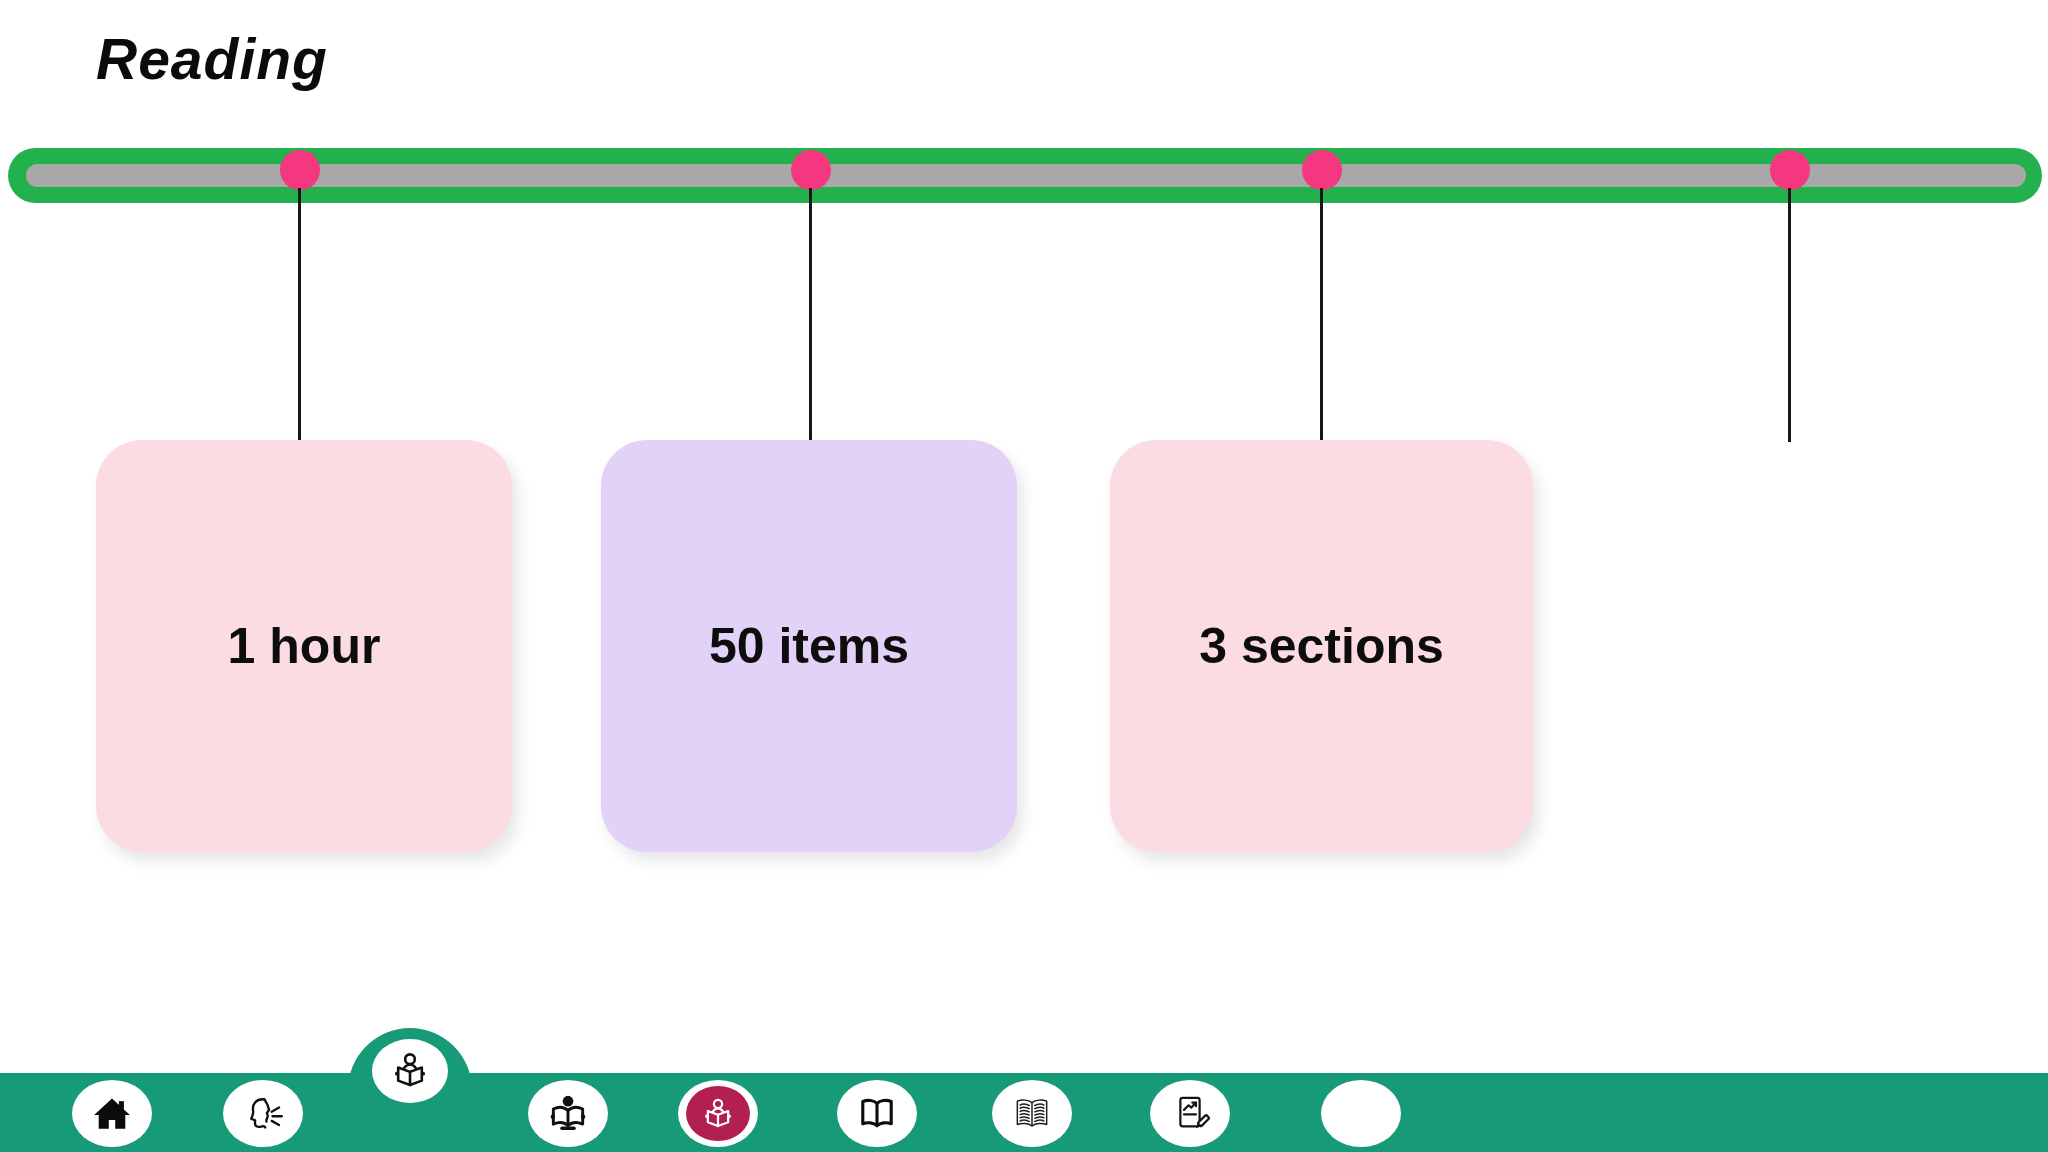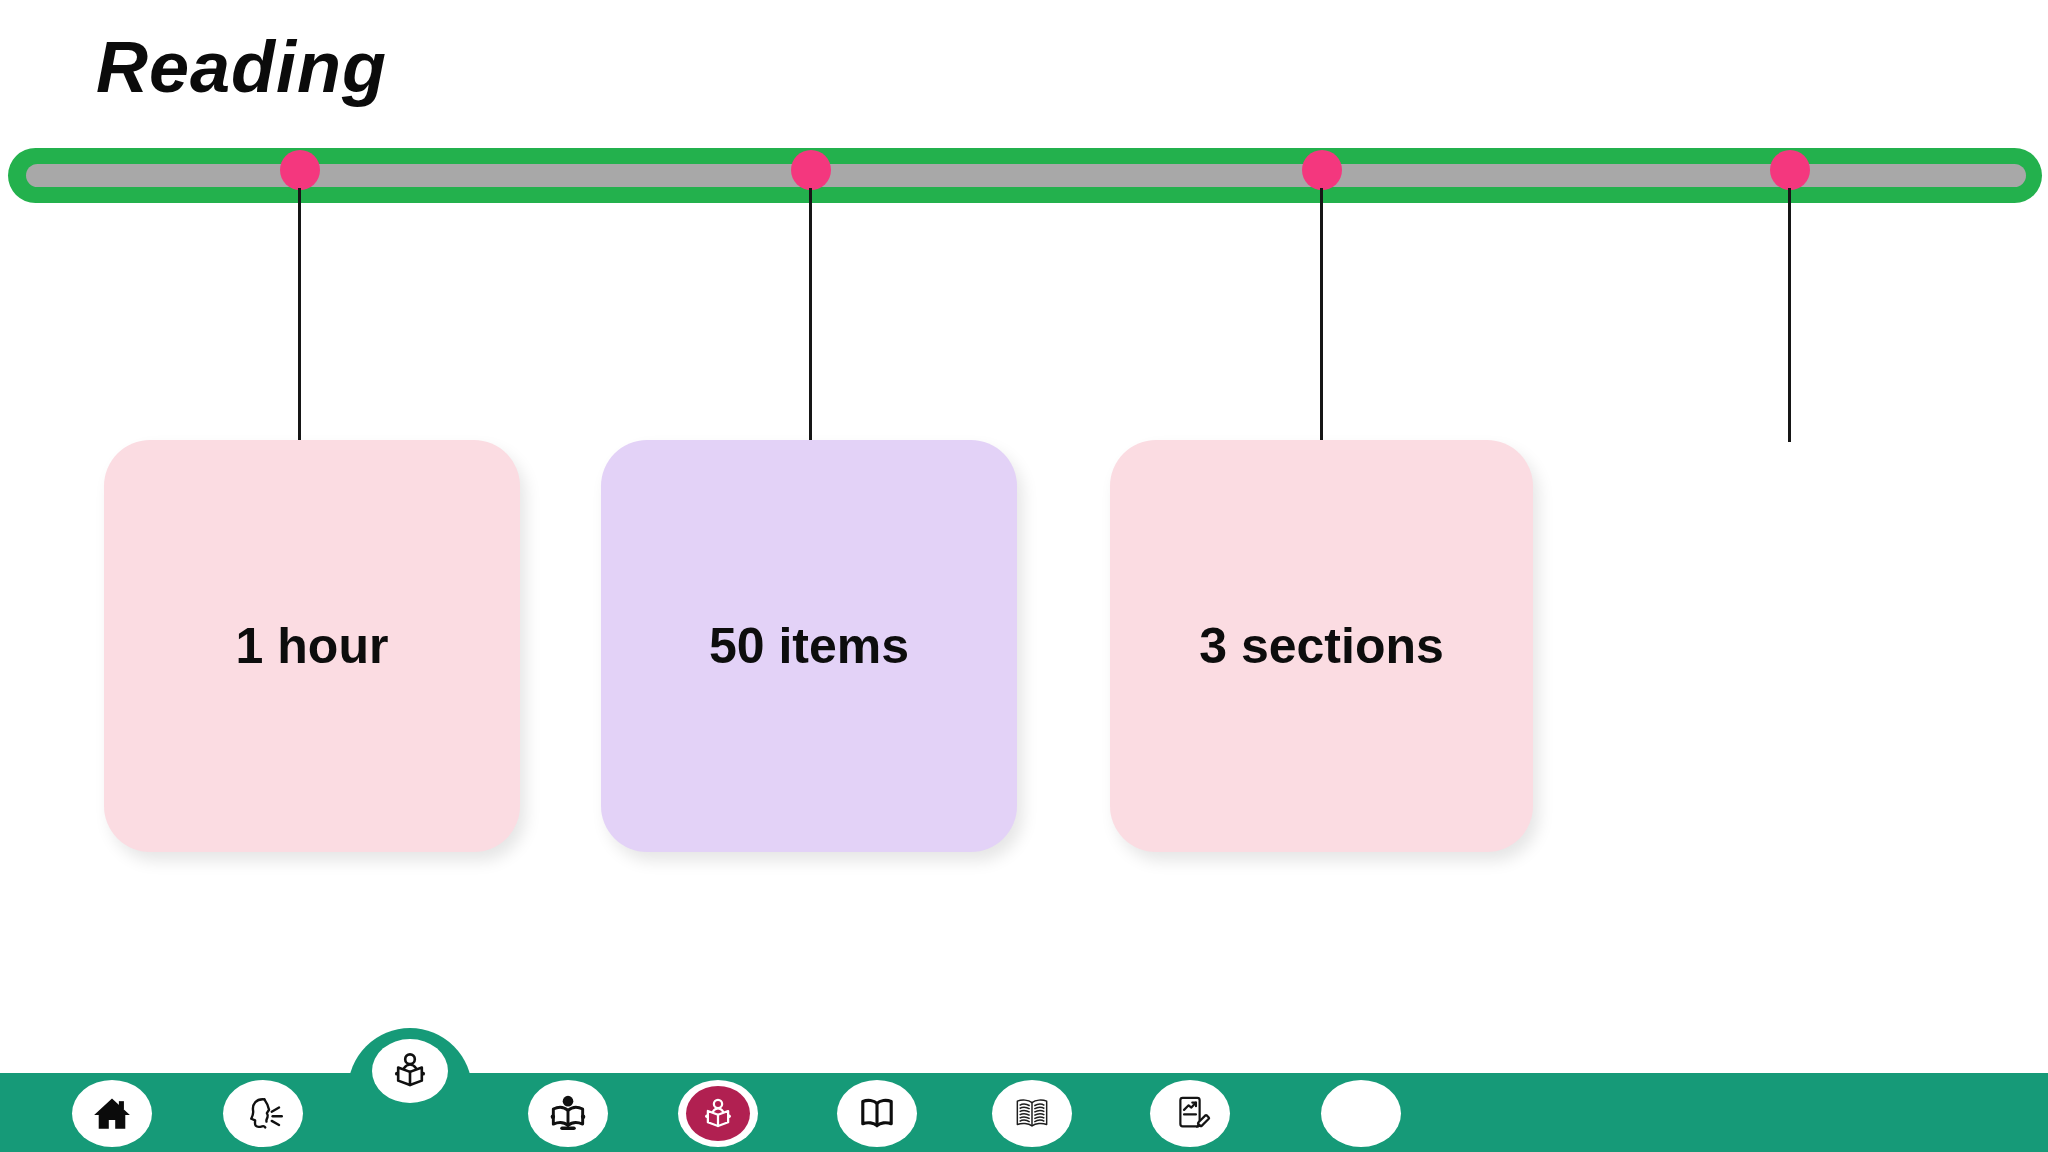--- a/index.html
+++ b/index.html
@@ -4,21 +4,21 @@
 <style>
   html,body{margin:0;padding:0;background:#fff;}
   .stage{
     position:relative;width:2048px;height:1152px;overflow:hidden;
     background:#ffffff;
     font-family:"Liberation Sans","DejaVu Sans",sans-serif;
   }
   
   .title{
     position:absolute;left:96px;top:26px;
-    font-size:72px;font-weight:bold;font-style:italic;
+    font-size:57px;font-weight:bold;font-style:italic;
     color:#0b0b0b;letter-spacing:1px;
   }
   
   .tl-bar{
     position:absolute;left:8px;top:148px;width:2034px;height:55px;
     background:#23B14D;border-radius:28px;
   }
   .tl-track{
     position:absolute;left:26px;top:164px;width:2000px;height:23px;
     background:#A8A8A8;border-radius:12px;
@@ -86,21 +86,21 @@
   <div class="tl-dot" style="left: 280px; background-color: rgb(244, 55, 126);"></div>
   <div class="tl-dot" style="left: 791px; background-color: rgb(244, 55, 126);"></div>
   <div class="tl-dot" style="left: 1302px; background-color: rgb(244, 55, 126);"></div>
   <div class="tl-dot" style="left: 1770px; background-color: rgb(244, 55, 126);"></div>
 
   <div class="tl-stem" style="left:298px"></div>
   <div class="tl-stem" style="left:809px"></div>
   <div class="tl-stem" style="left:1320px"></div>
   <div class="tl-stem" style="left:1788px"></div>
 
-  <div class="card" style="left: 104px; width: 416px; background-color: rgb(251, 220, 226);">
+  <div class="card" style="left: 96px; width: 416px; background-color: rgb(251, 220, 226);">
     <div class="card-label">1 hour</div>
   </div>
   <div class="card" style="left: 601px; width: 416px; background-color: rgb(227, 210, 247);">
     <div class="card-label">50 items</div>
   </div>
   <div class="card" style="left: 1110px; width: 423px; background-color: rgb(251, 220, 226);">
     <div class="card-label">3 sections</div>
   </div>
 
   <div class="nav-bump" style="background-color: rgb(22, 154, 120);"></div>

